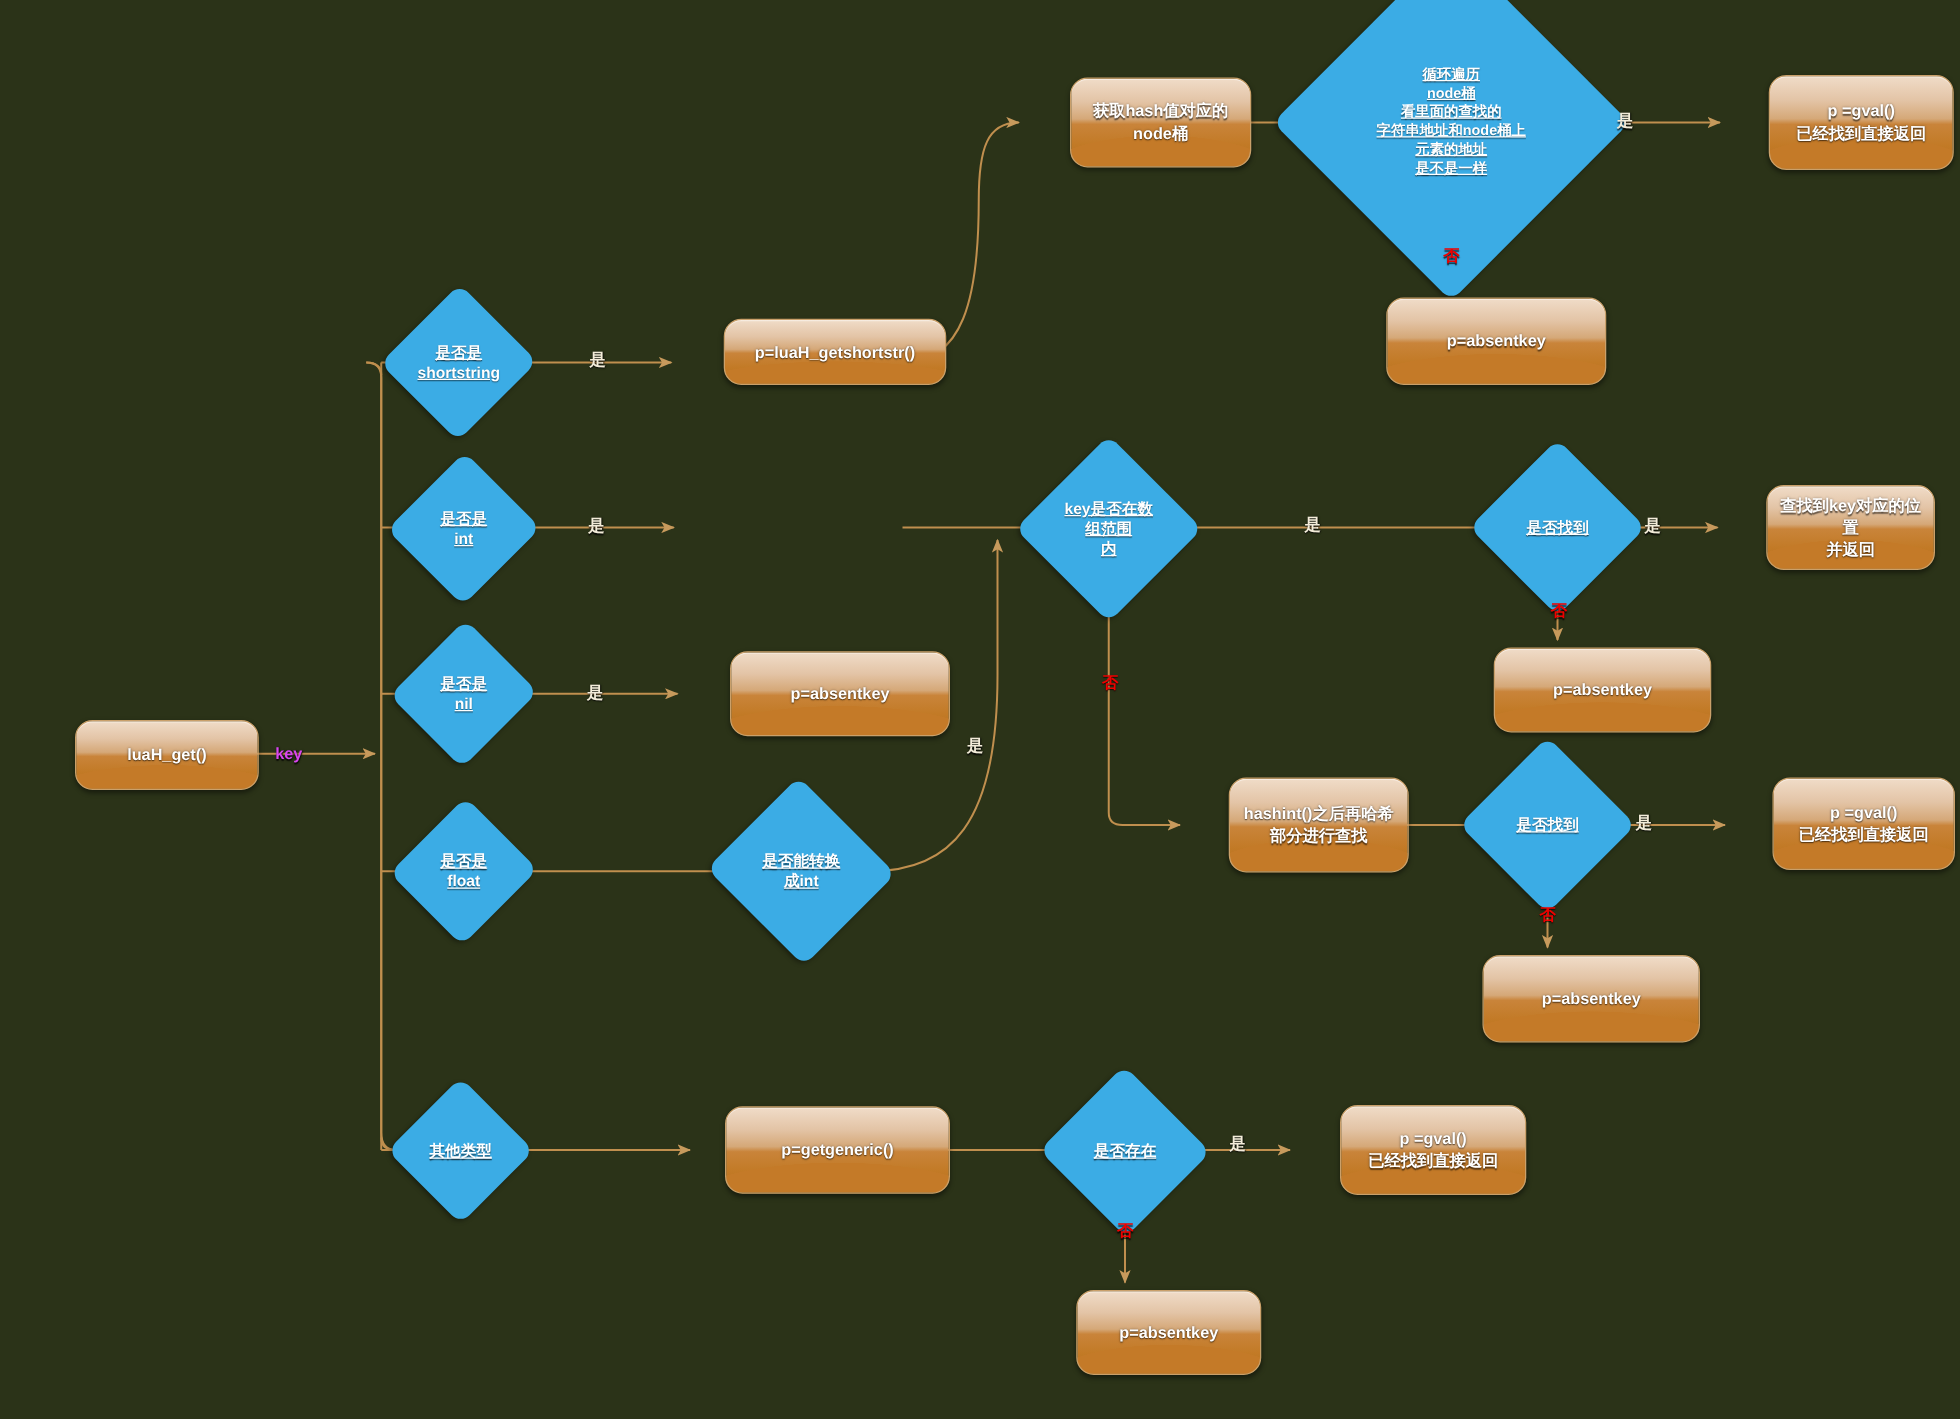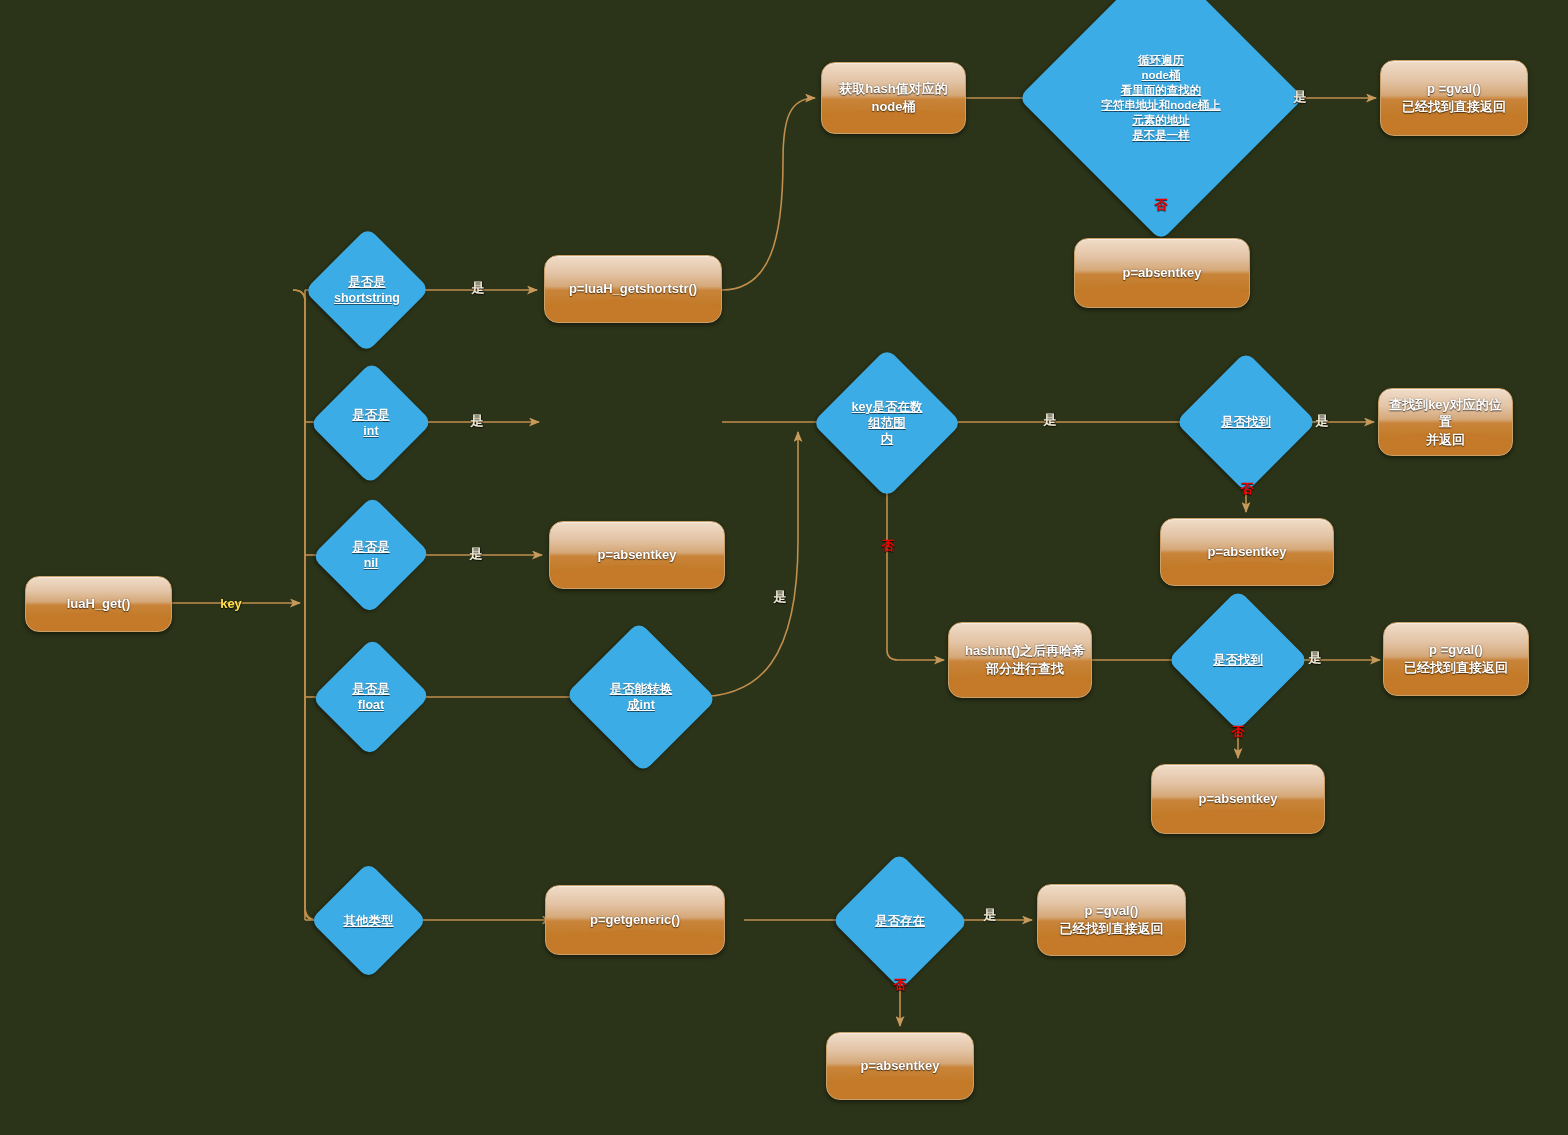--- a/index.html
+++ b/index.html
@@ -18,20 +18,21 @@
     border:1px solid #caa06a;
     display:flex;align-items:center;justify-content:center;
     text-align:center;
     color:#ffffff;
     font-weight:bold;
     font-size:13px;
     line-height:1.35;
     text-shadow:0 1px 1px rgba(0,0,0,.55), 0 0 2px rgba(0,0,0,.4);
     box-sizing:border-box;
     padding:4px 6px;
+    margin-left:35px;
   }
   .proc span{display:block;}
 
   
   .dec{
     position:absolute;
     display:flex;align-items:center;justify-content:center;
   }
   .dec .dshape{
     position:absolute;left:0;top:0;width:100%;height:100%;
@@ -53,21 +54,21 @@
   
   .elbl{
     position:absolute;
     font-weight:bold;font-size:13px;
     color:#f3ecd9;
     text-shadow:0 1px 1px rgba(0,0,0,.75), 1px 0 1px rgba(0,0,0,.5);
     white-space:nowrap;
     transform:translate(-50%,-50%);
   }
   .elbl.no{color:#ee0000;text-shadow:0 1px 1px rgba(0,0,0,.8);}
-  .elbl.key{color:#fde047;}
+  .elbl.key{color:#d946ef;}
   .edge{fill:none;stroke:#c08f4e;stroke-width:1.6;}
   .arrowfill{fill:#c79a5c;}
 </style>
 </head>
 <body>
 
 <div id="canvas">
 
   <svg id="edges" viewBox="0 0 1568 1135">
     <defs>
@@ -169,21 +170,21 @@
     </div>
   </div>
 
   <div class="dec" style="left:327px;top:879px;width:83px;height:83px;">
     <div class="dshape"></div>
     <div class="dtxt">
       <span>其他类型</span>
     </div>
   </div>
 
-  <div class="proc" style="left:544px;top:255px;width:178px;height:68px;">
+  <div class="proc" style="left:544px;top:255px;width:178px;height:53px;">
     <span>p=luaH_getshortstr()</span>
   </div>
 
   <div class="proc" style="left:821px;top:62px;width:145px;height:72px;">
     <div>
       <span>获取hash值对应的</span>
       <span>node桶</span>
     </div>
   </div>
 
@@ -243,21 +244,21 @@
   </div>
 
   <div class="dec" style="left:586px;top:645px;width:110px;height:104px;">
     <div class="dshape"></div>
     <div class="dtxt">
       <span>是否能转换</span>
       <span>成int</span>
     </div>
   </div>
 
-  <div class="proc" style="left:948px;top:622px;width:144px;height:76px;justify-content:flex-end;">
+  <div class="proc" style="left:948px;top:622px;width:144px;height:76px;">
     <div>
       <span>hashint()之后再哈希</span>
       <span>部分进行查找</span>
     </div>
   </div>
 
   <div class="dec" style="left:1188px;top:610px;width:100px;height:100px;">
     <div class="dshape"></div>
     <div class="dtxt">
       <span>是否找到</span>

